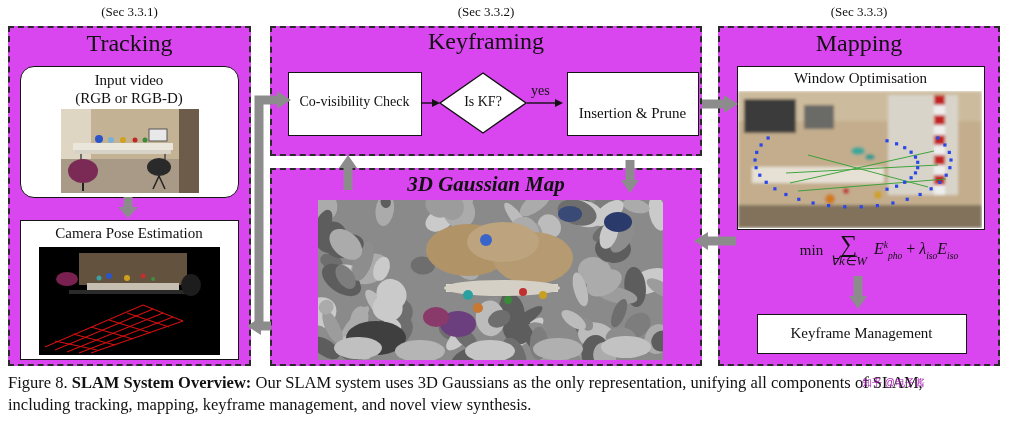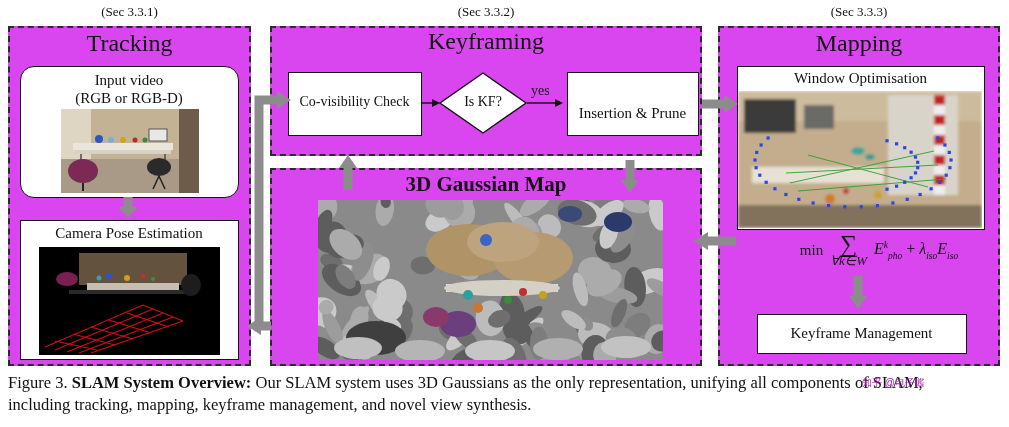--- a/index.html
+++ b/index.html
@@ -5,21 +5,21 @@
   html,body{margin:0;padding:0;background:#fff;}
   .canvas{position:relative;width:1009px;height:427px;background:#fff;
           font-family:"Liberation Serif",serif;color:#111;overflow:hidden;}
   .abs{position:absolute;}
   .dashed{border:2px dashed #2a2a2a;box-sizing:border-box;background:#d946ef;}
   .solid{border:1.5px solid #141414;box-sizing:border-box;background:#fff;}
   .rounded{border-radius:14px;padding-left:15px;}
   .center{text-align:center;}
   .sec{font-size:13px;}
   .ptitle{font-size:24px;}
-  .ptitle-b{font-size:21px;font-weight:bold;}
+  .ptitle-b{font-size:21px;font-weight:bold;font-style:italic;}
   .lbl{font-size:15px;line-height:1.25;}
   .lbl-sm{font-size:14px;}
   .photo{display:block;}
   .diamond-lbl{font-size:14px;}
   .formula .f-row{display:flex;align-items:center;justify-content:center;gap:7px;}
   .f-min{display:flex;flex-direction:column;align-items:center;line-height:1;margin-left:36px;}
   .f-min-top{font-size:15px;}
   .f-min-sub{font-size:9.5px;font-style:italic;text-align:center;margin-top:2px;line-height:1.25;}
   .f-sum{display:flex;flex-direction:column;align-items:center;line-height:1;}
   .f-sigma{font-size:24px;line-height:.85;}
@@ -363,18 +363,18 @@
       <line x1="527" y1="103" x2="555" y2="103"></line>
     </g>
     <g fill="#111" stroke="none">
       <polygon points="432,99 432,107 440,103"></polygon>
       <polygon points="555,99 555,107 563,103"></polygon>
     </g>
     <polygon points="483,73 526,103 483,133 440,103" fill="#fff" stroke="#111" stroke-width="1.4"></polygon>
   </svg>
 
   <div class="abs caption" style="left:8px;top:372px;width:995px">
-    <span>Figure 3. </span><b>SLAM System Overview: </b><span>Our SLAM system uses 3D Gaussians as the only representation, unifying all components of SLAM,</span><br>
+    <span>Figure 8. </span><b>SLAM System Overview: </b><span>Our SLAM system uses 3D Gaussians as the only representation, unifying all components of SLAM,</span><br>
     <span>including tracking, mapping, keyframe management, and novel view synthesis.</span>
   </div>
   <div class="abs watermark" style="left:862px;top:376px">知乎 @电子酱</div>
 
 </div>
 
 </body></html>

